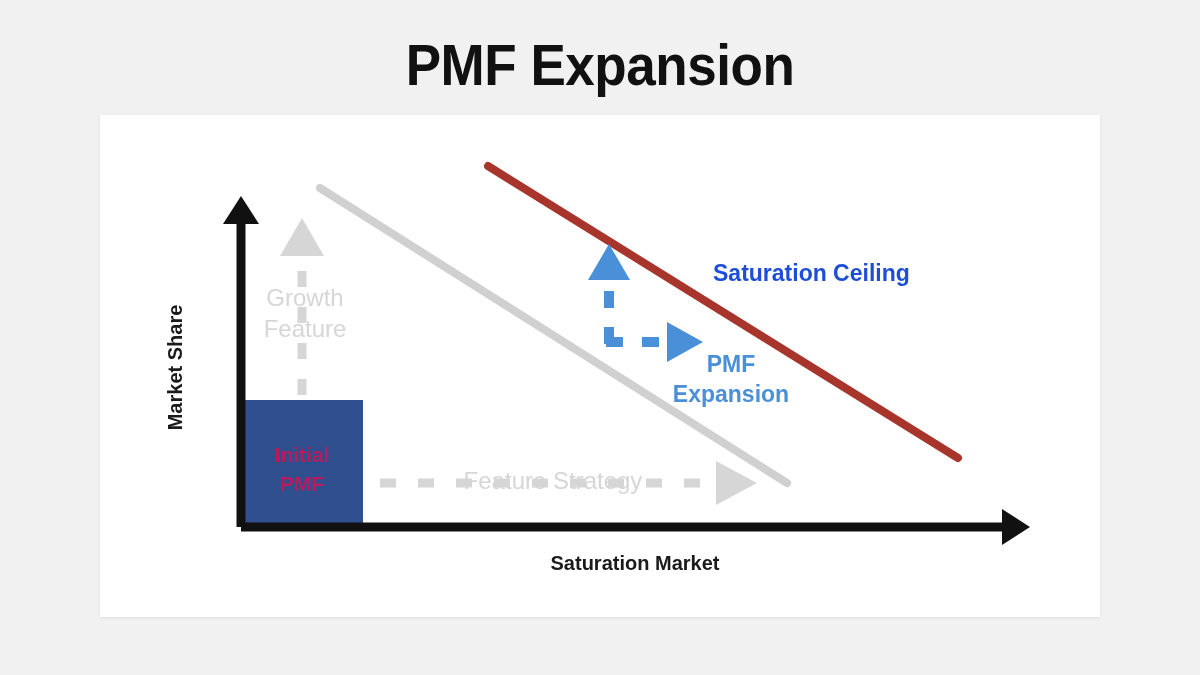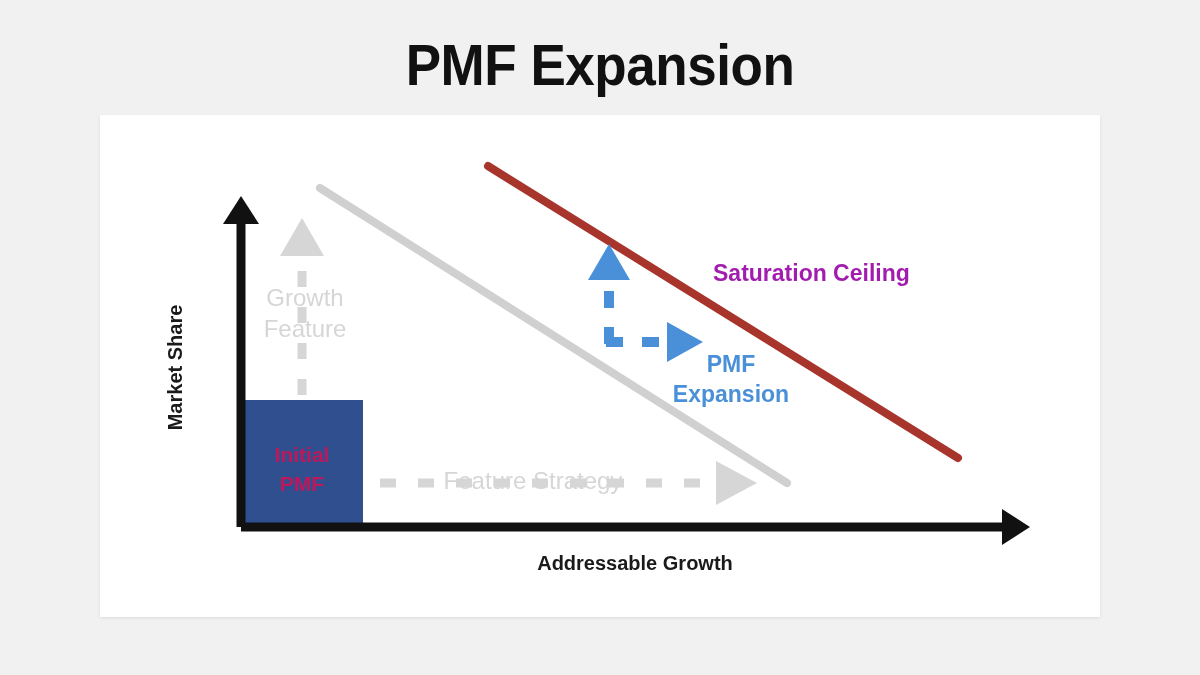--- a/index.html
+++ b/index.html
@@ -91,32 +91,32 @@
   #growth-strategy-label {
     left: 250px;
     top: 282px;
     width: 110px;
     text-align: center;
     color: #d6d6d6;
     font-size: 24px;
     line-height: 31px;
   }
   #feature-strategy-label {
-    left: 432px;
+    left: 452px;
     top: 465px;
     width: 202px;
     text-align: center;
     color: #d6d6d6;
     font-size: 24px;
     line-height: 31px;
   }
   #saturation-ceiling-label {
     left: 713px;
     top: 258px;
-    color: #a21caf;
+    color: #1d4ed8;
     font-size: 23px;
     font-weight: bold;
     line-height: 30px;
   }
   #pmf-expansion-label {
     left: 660px;
     top: 349px;
     width: 142px;
     text-align: center;
     color: #4a90d9;
@@ -156,21 +156,21 @@
 
     <line x1="606" y1="342" x2="672" y2="342" stroke="#4a90d9" stroke-width="10" stroke-dasharray="17 19" stroke-linecap="butt"></line>
     <polygon points="703,342 667,362 667,322" fill="#4a90d9"></polygon>
 
     <line x1="609" y1="344" x2="609" y2="278" stroke="#4a90d9" stroke-width="10" stroke-dasharray="17 19" stroke-linecap="butt"></line>
     <polygon points="609,244 630,280 588,280" fill="#4a90d9"></polygon>
   </svg>
 
   <div class="axis-label" id="y-axis-label">Market Share</div>
 
-  <div class="axis-label" id="x-axis-label">Addressable Growth</div>
+  <div class="axis-label" id="x-axis-label">Saturation Market</div>
 
   <div class="plot-text" id="initial-pmf-label">Initial
 PMF</div>
 
   <div class="plot-text" id="growth-strategy-label">Growth
 Feature</div>
 
   <div class="plot-text" id="feature-strategy-label">Feature Strategy</div>
 
   <div class="plot-text" id="saturation-ceiling-label">Saturation Ceiling</div>

